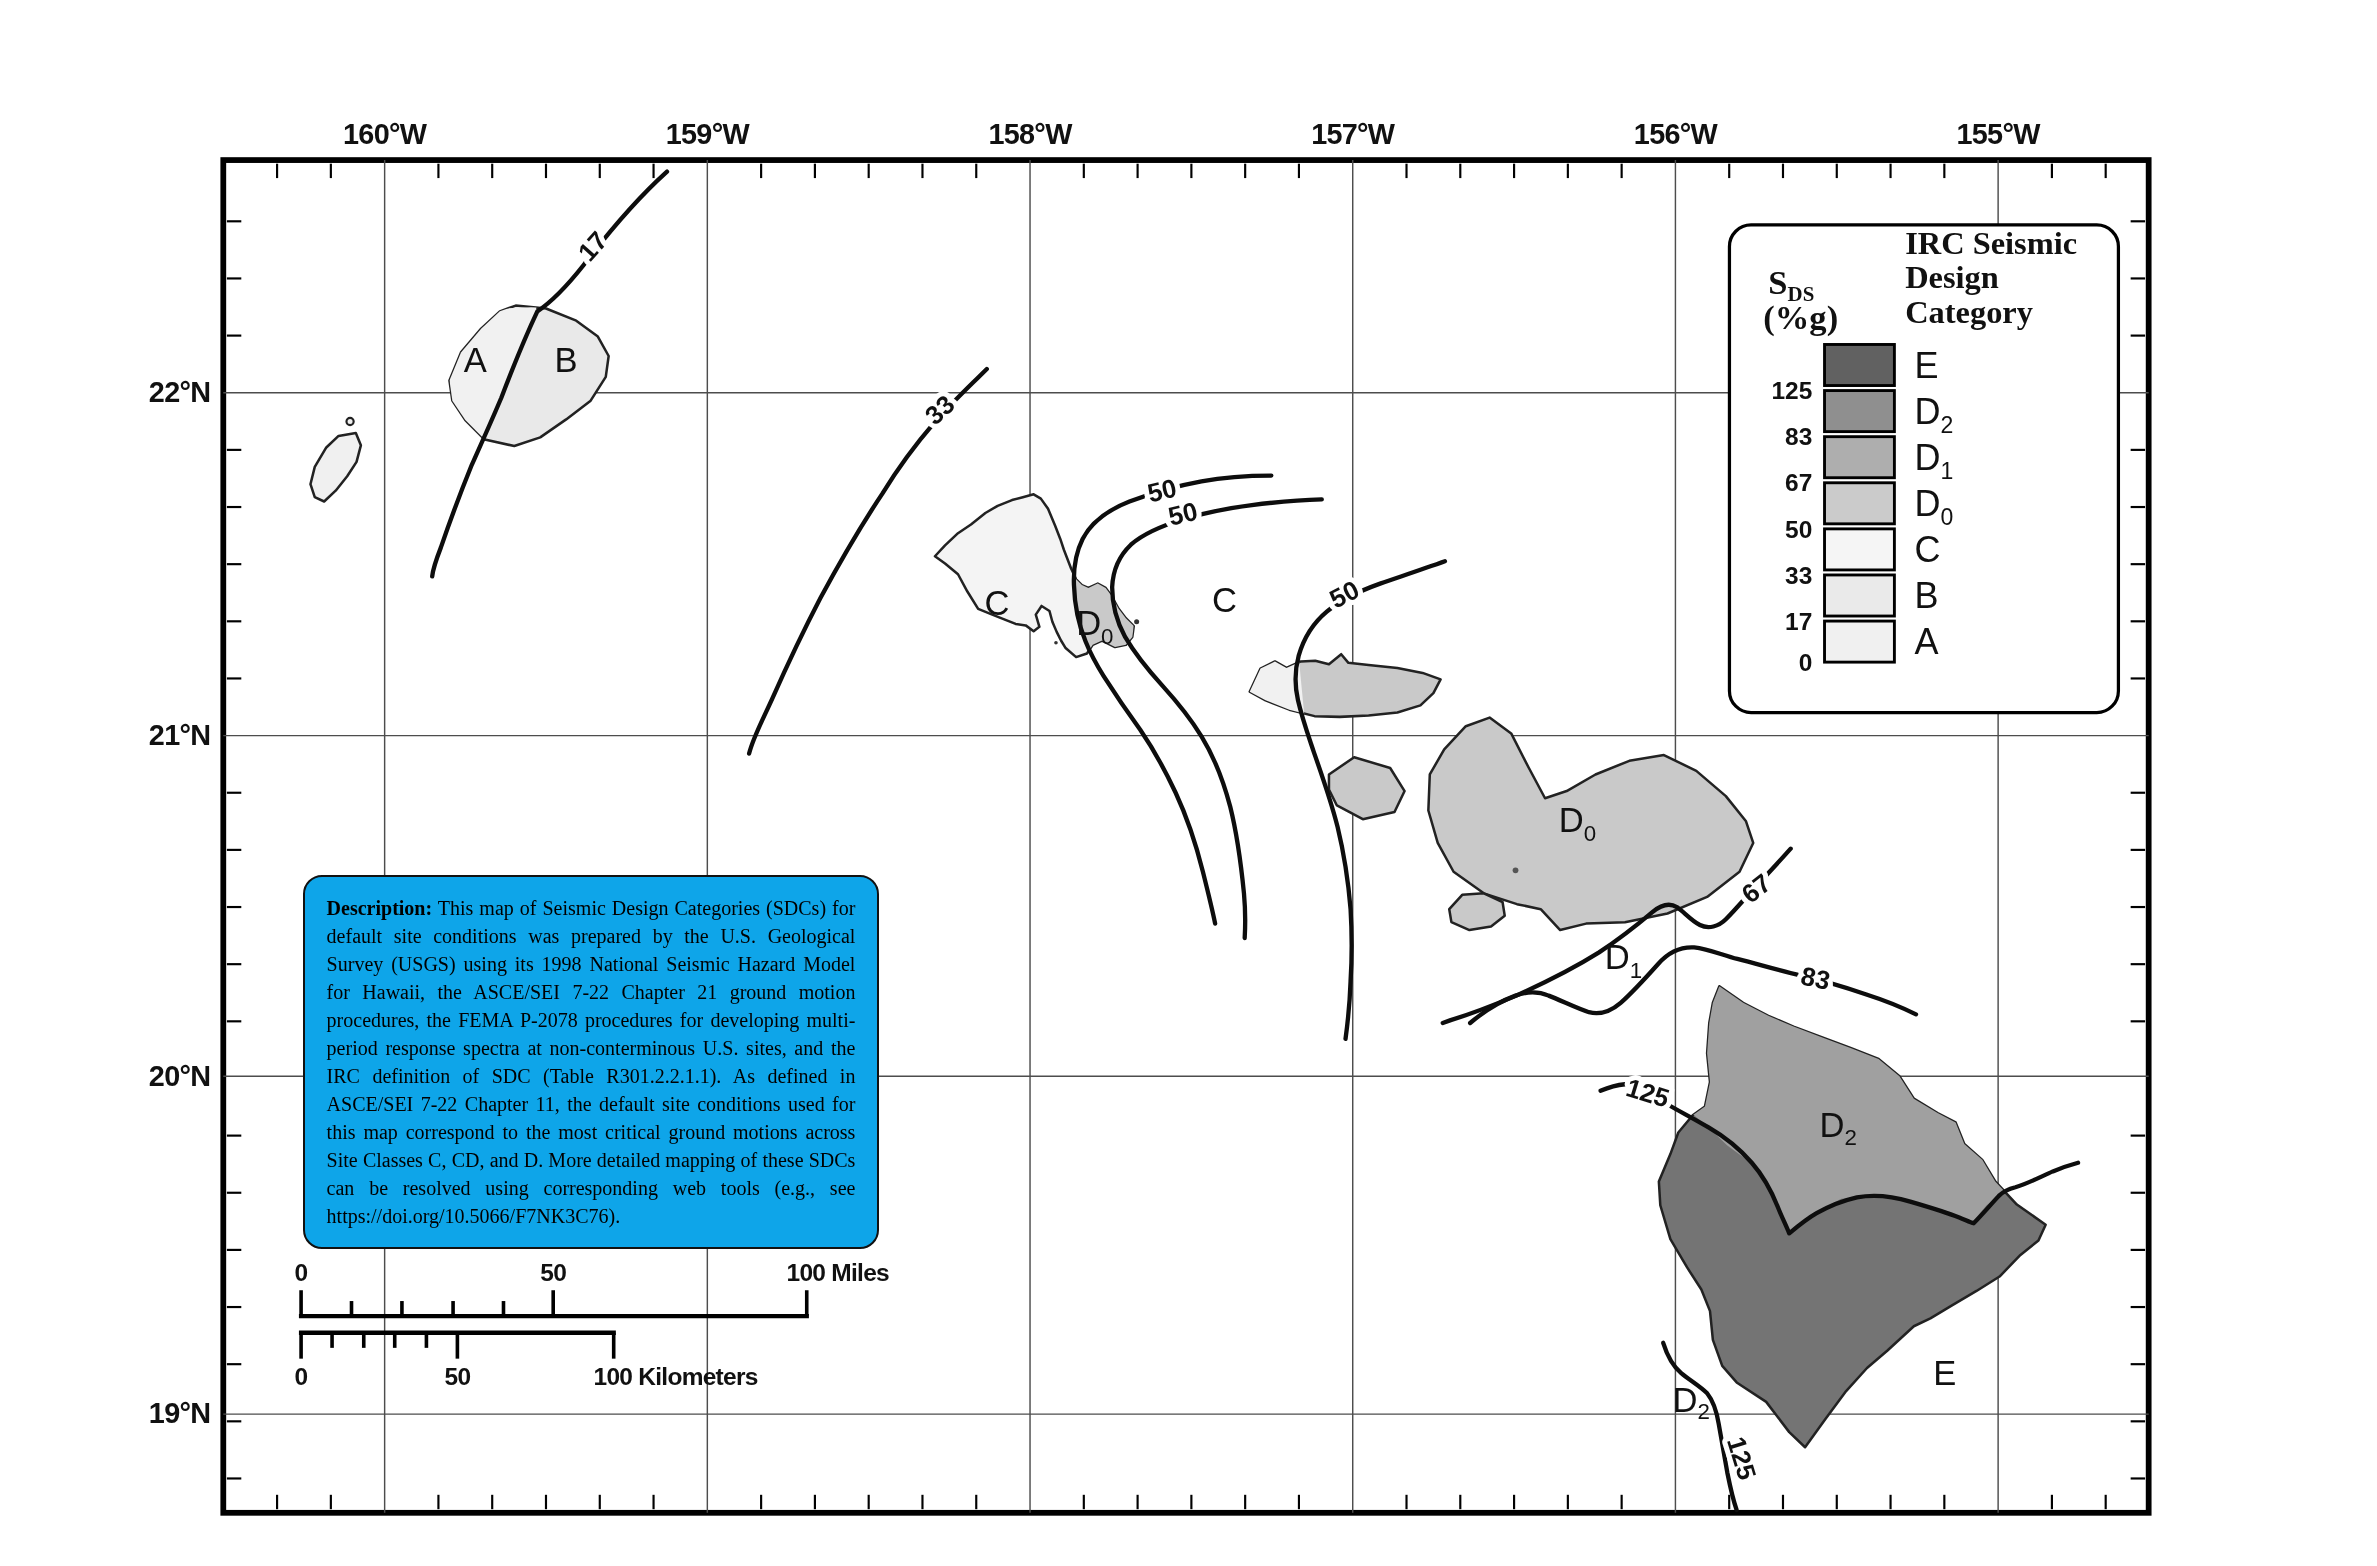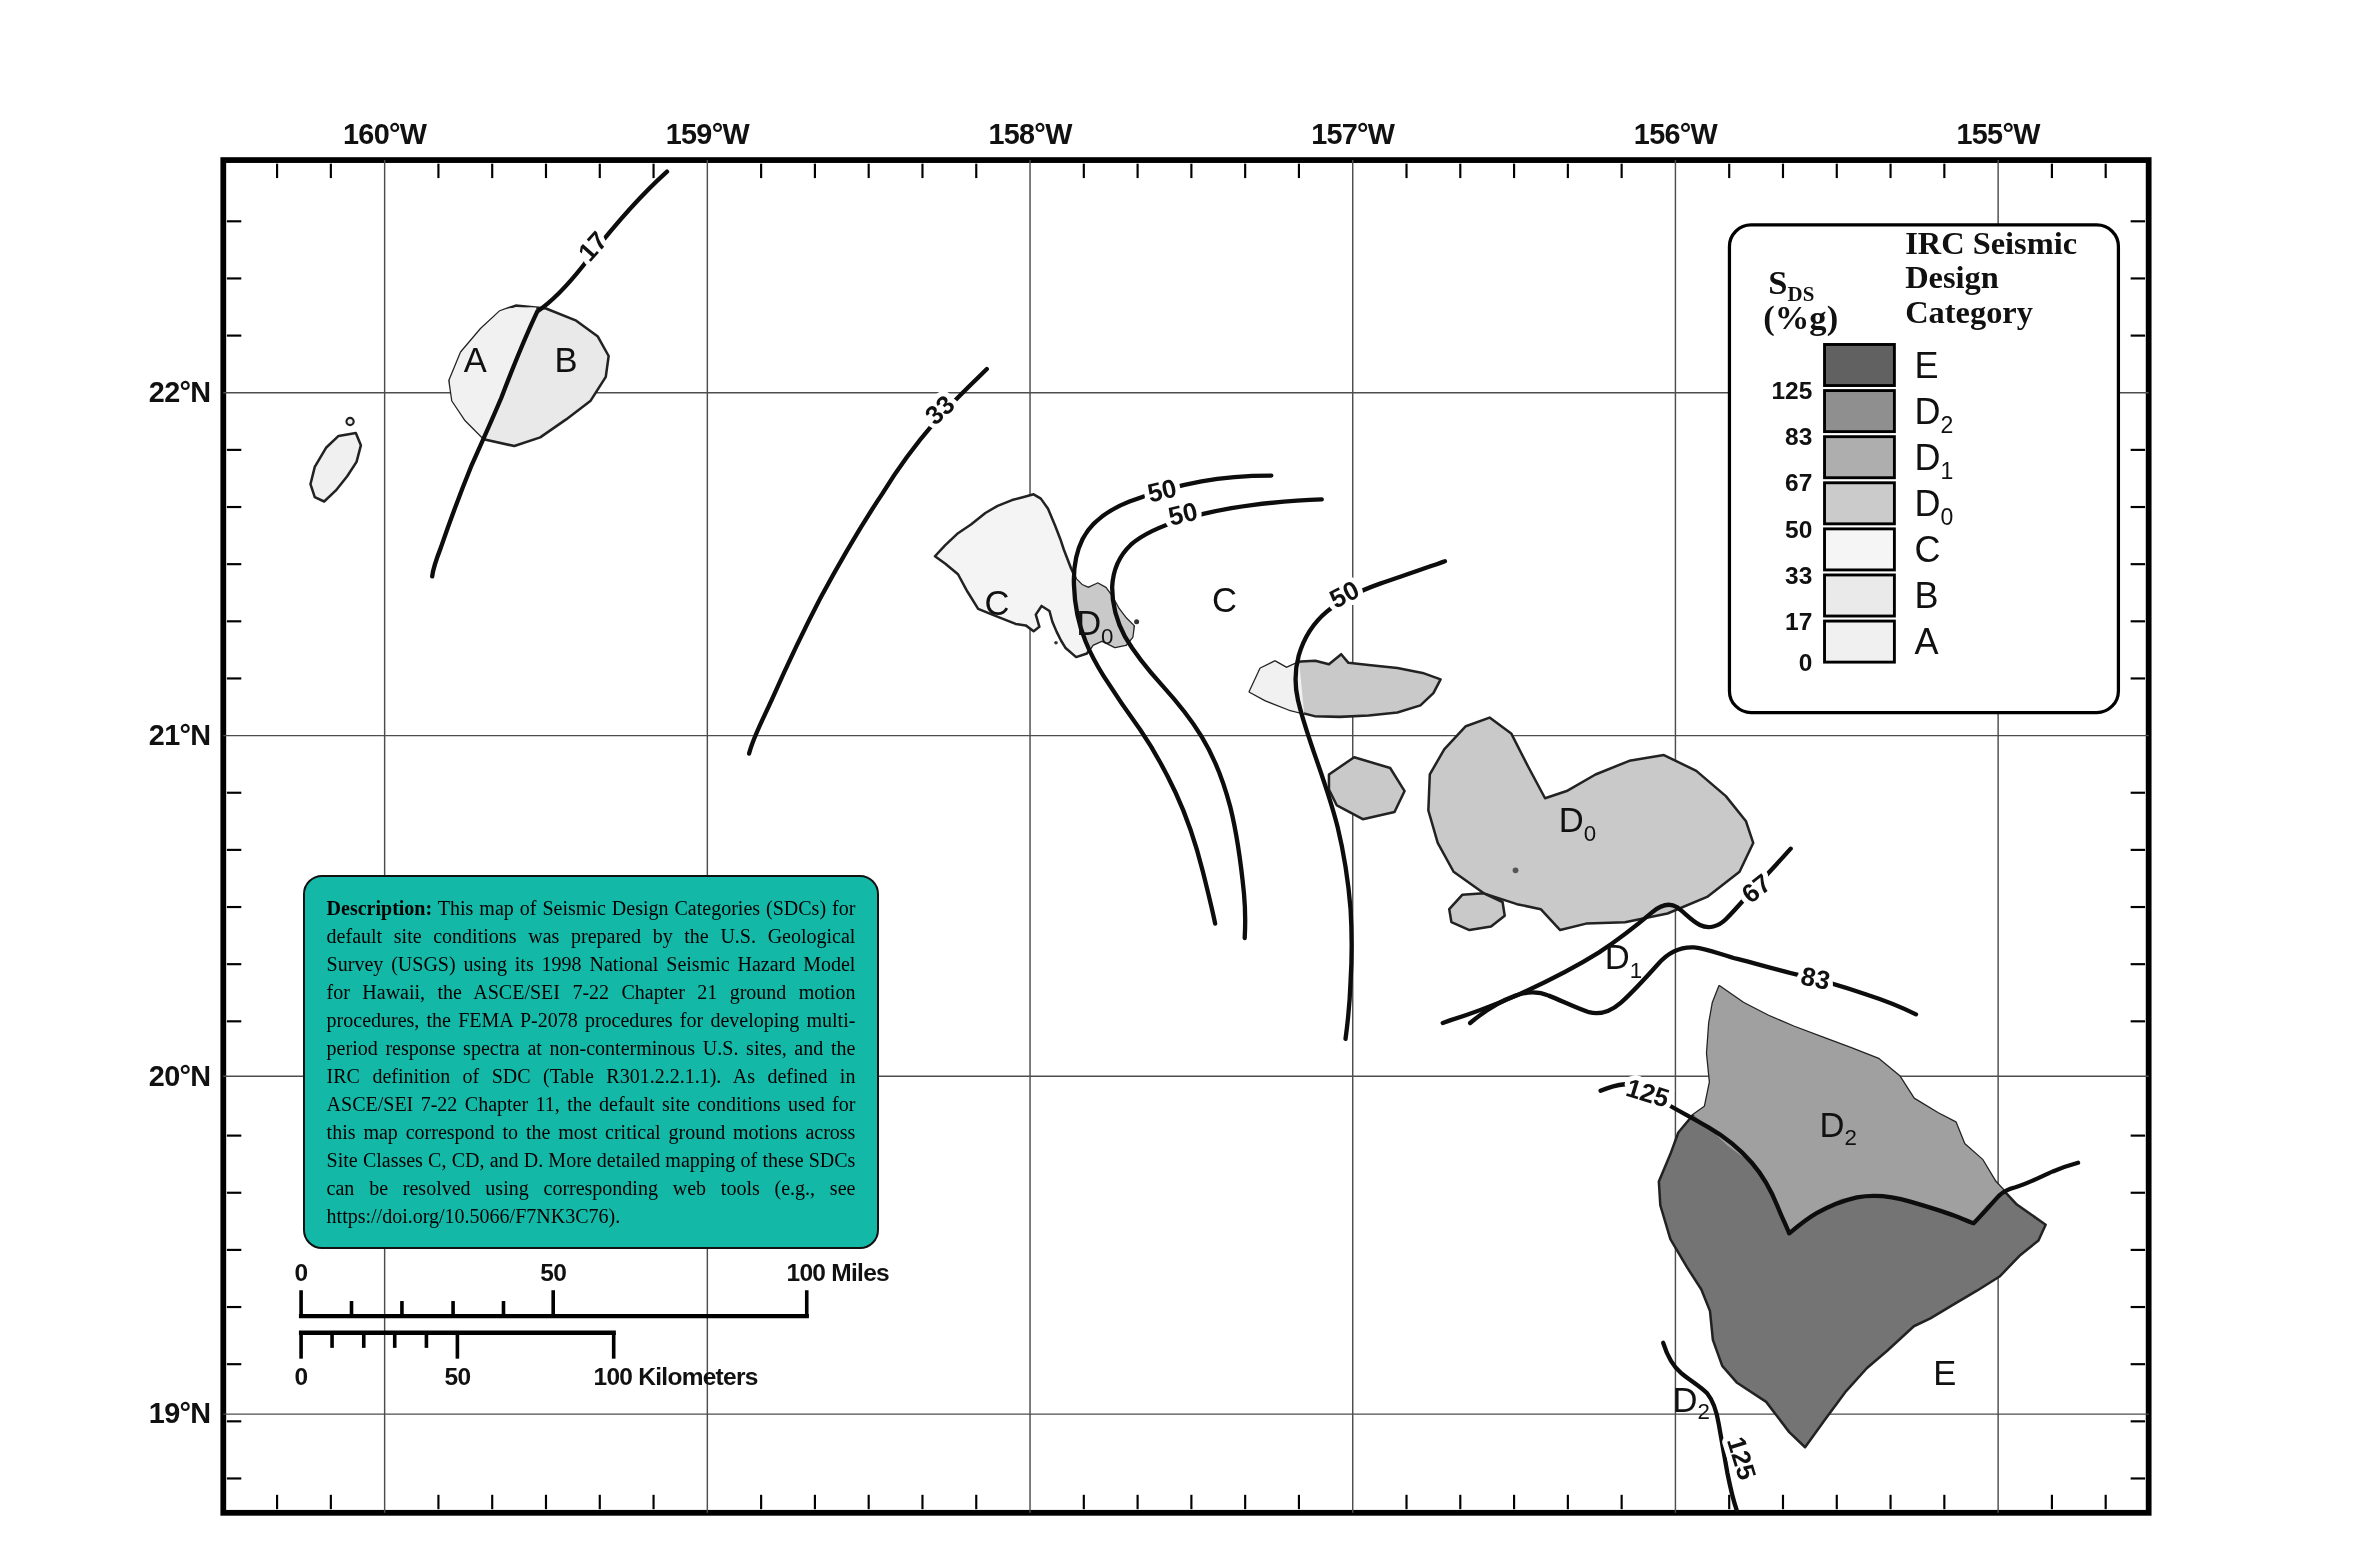--- a/index.html
+++ b/index.html
@@ -26,21 +26,21 @@
   .leg-cat{font-size:50px;}
   .leg-cat-sub{font-size:32px;}
   .sb-lab{font-size:34px;font-weight:bold;letter-spacing:-1px;}
   .sbline{stroke:#000;stroke-width:6;stroke-linecap:butt;}
   .sbtick{stroke:#000;stroke-width:5;}
   .swatch{stroke:#000;stroke-width:4;}
   .legbox{fill:#fff;stroke:#000;stroke-width:4.5;}
   
   #descbox{
     position:absolute;left:303px;top:875px;width:576px;height:374px;
-    box-sizing:border-box;border:2.9px solid #111;border-radius:19px;background:#14b8a6;
+    box-sizing:border-box;border:2.9px solid #111;border-radius:19px;background:#0ea5e9;
     padding:17.3px 21.6px 14.4px 21.6px;
     font-family:"Liberation Serif",serif;font-size:20px;line-height:28px;
     text-align:justify;color:#000;
   }
   #descbox b{font-weight:bold;}
 </style>
 </head>
 <body>
 
 <svg width="2377" height="1567" viewBox="0 0 3300 2175">

